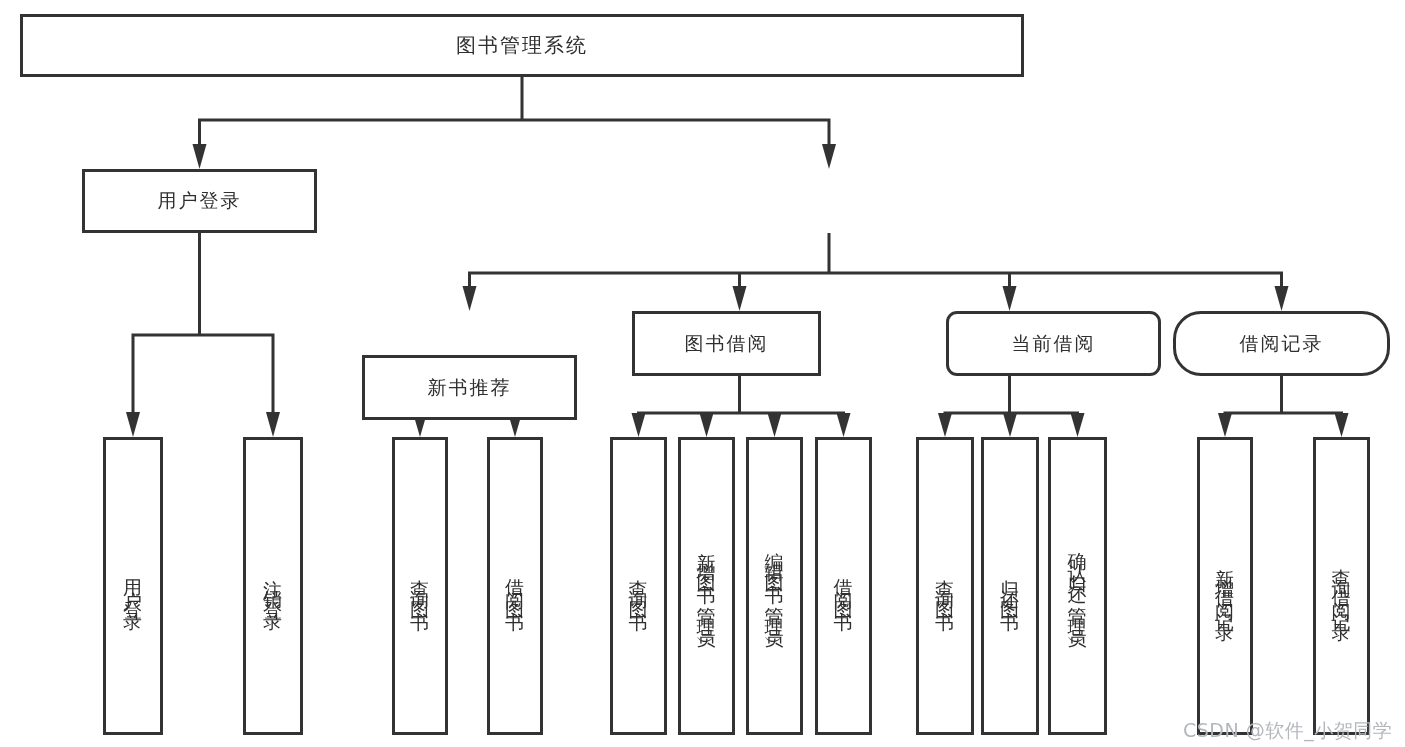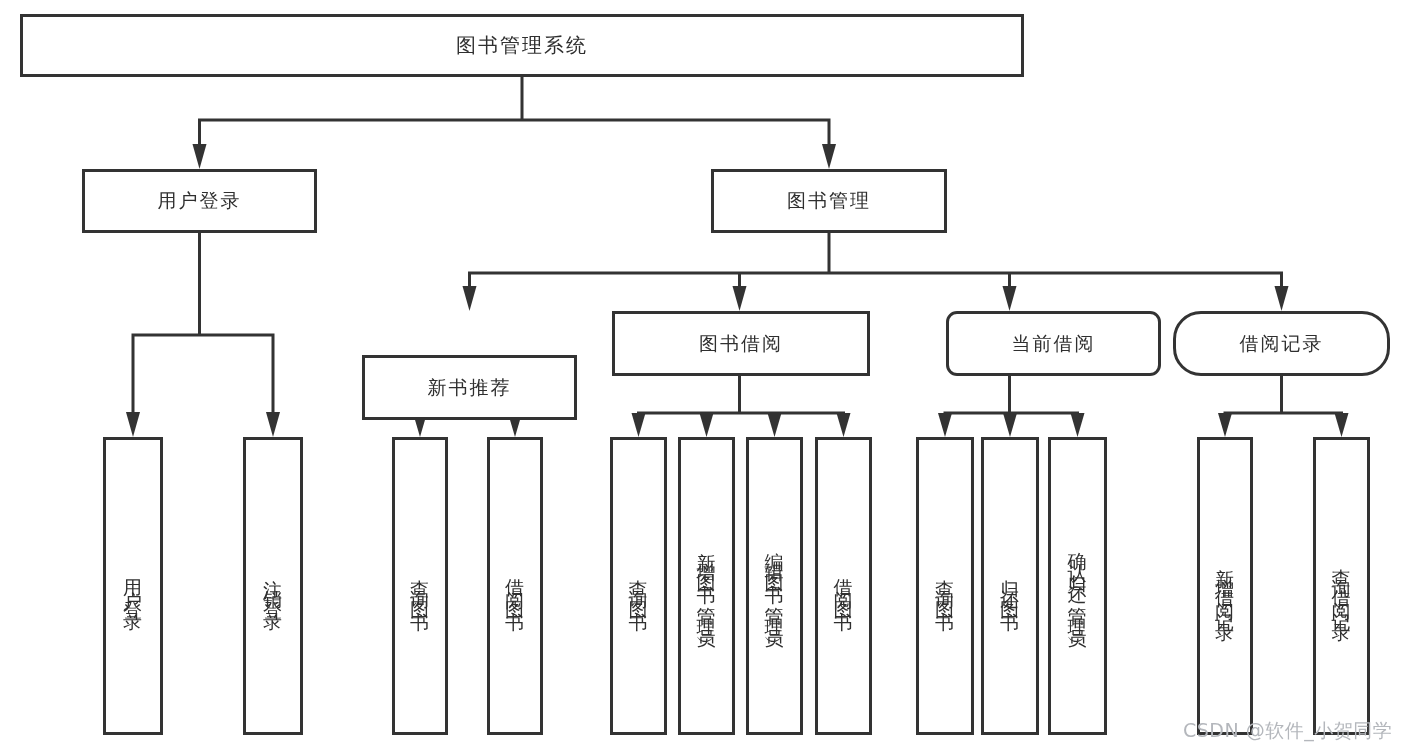--- a/index.html
+++ b/index.html
@@ -102,24 +102,23 @@
     <polygon class="ahead" points="1070.5,413 1084.5,413 1077.5,437"></polygon>
 
     <path class="cline" d="M1281.5,376 V413 M1225,413 H1341.5 M1225,411.5 V420 M1341.5,411.5 V420"></path>
     <polygon class="ahead" points="1218,413 1232,413 1225,437"></polygon>
     <polygon class="ahead" points="1334.5,413 1348.5,413 1341.5,437"></polygon>
   </svg>
 
   <div class="node root" style="left:20px; top:14px; width:1004px; height:63px;">图书管理系统</div>
 
   <div class="node" style="left:82px; top:169px; width:235px; height:64px;">用户登录</div>
-  <div class="node" style="left:711px; top:169px; width:236px; height:64px;">图书管理</div>
 
   <div class="node" style="left:362px; top:311px; width:215px; height:65px;margin-top:44px;">新书推荐</div>
-  <div class="node" style="left:612px; top:311px; width:258px; height:65px;">图书借阅</div>
+  <div class="node" style="left:632px; top:311px; width:189px; height:65px;">图书借阅</div>
   <div class="node" style="left:946px; top:311px; width:215px; height:65px;border-radius:11px;">当前借阅</div>
   <div class="node" style="left:1173px; top:311px; width:217px; height:65px;border-radius:28px;">借阅记录</div>
 
   <div class="leaf" style="left:103px; width:60px;">用户登录</div>
   <div class="leaf" style="left:243px; width:60px;">注销登录</div>
 
   <div class="leaf" style="left:392px; width:56px;">查询图书</div>
   <div class="leaf" style="left:487px; width:56px;">借阅图书</div>
 
   <div class="leaf" style="left:610px; width:57px;">查询图书</div>

